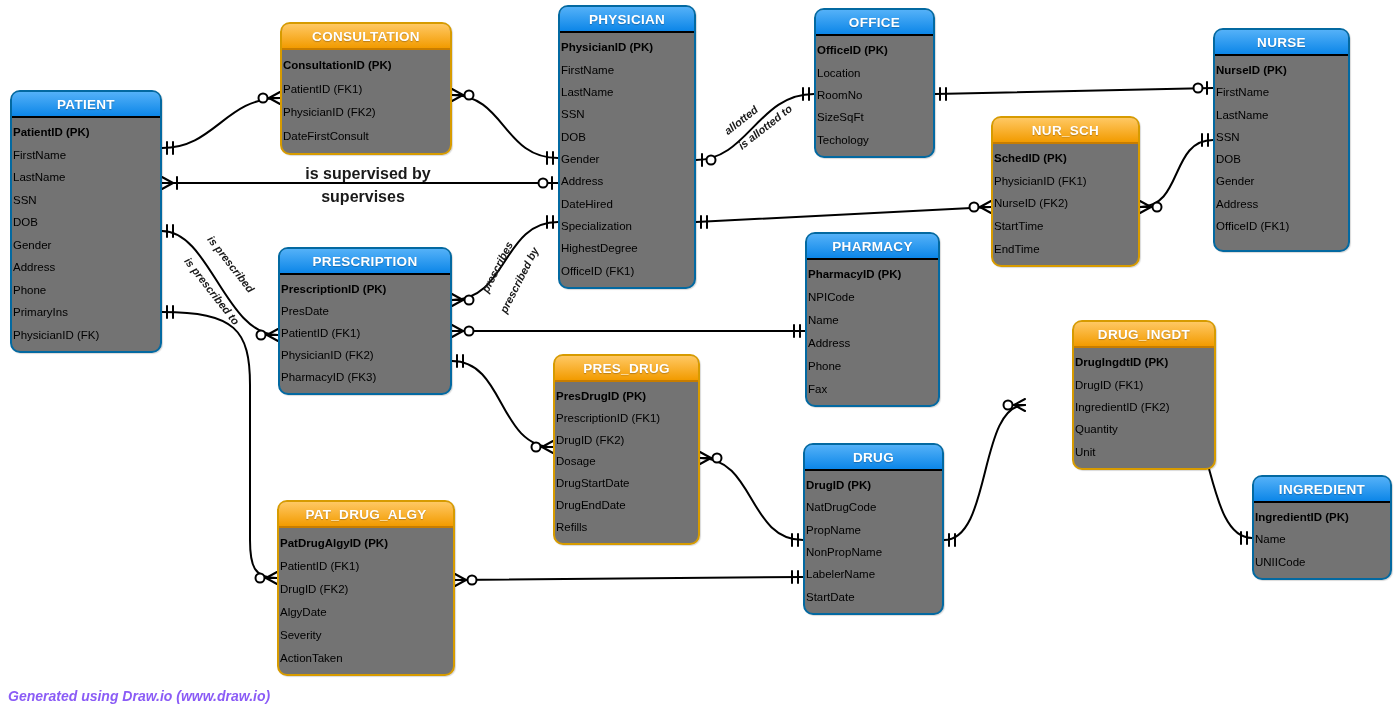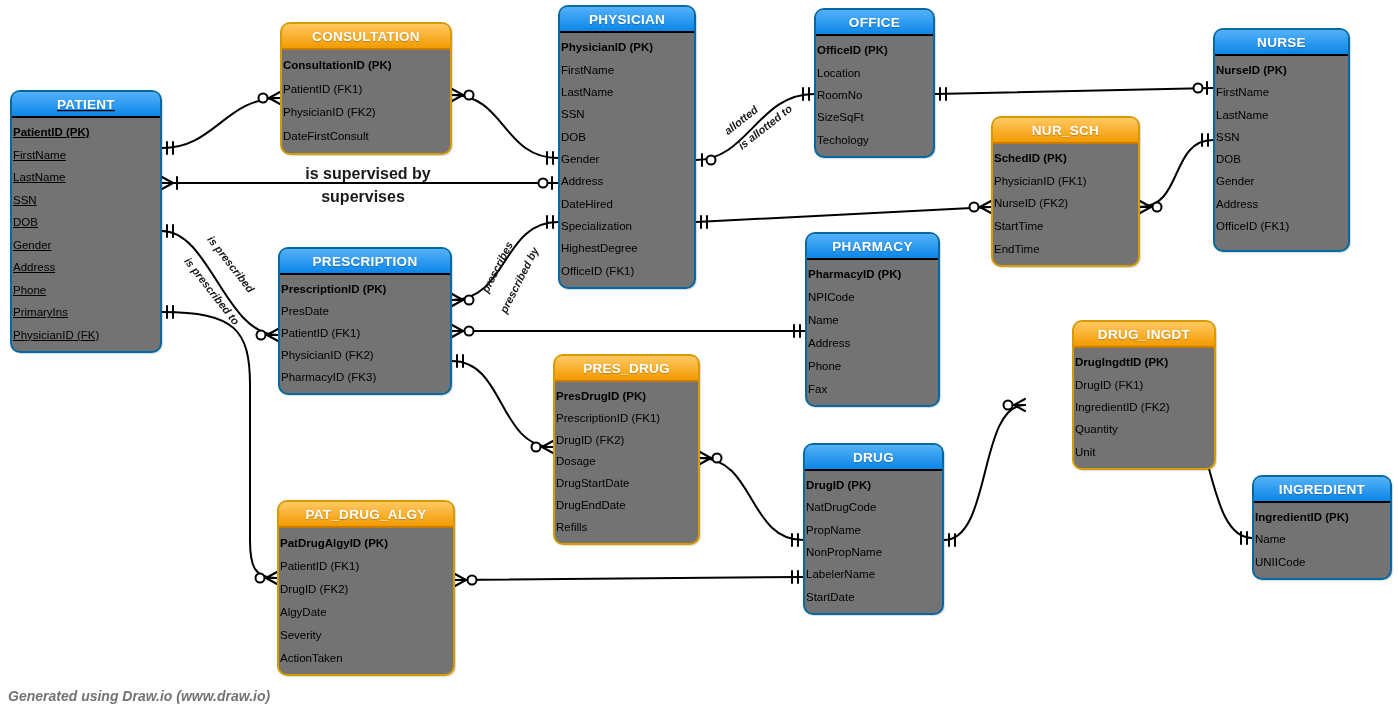--- a/index.html
+++ b/index.html
@@ -18,21 +18,21 @@
   .entity.blue .entity-header { background:linear-gradient(#54B1F8,#0C86E8); }
   .entity.orange .entity-header { background:linear-gradient(#FFC863,#F29B00); border-bottom-color:#C87D00; }
   .entity-fields { display:flex; flex-direction:column; justify-content:space-around;
             padding:3px 1px; overflow:hidden; }
   .field { font-size:11.5px; color:#000; white-space:nowrap; }
   .field.pk { font-weight:bold; }
   .edge-label { position:absolute; font-size:16px; font-weight:bold; color:#1a1a1a;
             white-space:nowrap; }
   .edge-label.italic { font-style:italic; font-size:11px; }
   #footer-note { position:absolute; left:8px; top:688px; font-size:14px; font-weight:bold;
-            font-style:italic; color:#737373; }
+            font-style:italic; color:#8b5cf6; }
 </style>
 </head>
 <body>
 
 <div id="canvas">
   <svg id="connector-layer" width="1398" height="714" viewBox="0 0 1398 714">
       <g>
         <path d="M162,148 C215,148 225,98 280,98" class="edge"></path>
         <path d="M167.0,154.0 L167.0,142.0" class="edge"></path>
         <path d="M173.0,154.0 L173.0,142.0" class="edge"></path>
@@ -167,21 +167,21 @@
         <path d="M1140,207 C1183,207 1170,140 1213,140" class="edge"></path>
         <path d="M1151.0,207.0 L1140.0,213.0" class="edge"></path>
         <path d="M1151.0,207.0 L1140.0,201.0" class="edge"></path>
         <path d="M1151.0,207.0 L1140.0,207.0" class="edge"></path>
         <circle cx="1157.0" cy="207.0" r="4.5" class="circ"></circle>
         <path d="M1208.0,134.0 L1208.0,146.0" class="edge"></path>
         <path d="M1202.0,134.0 L1202.0,146.0" class="edge"></path>
       </g>
     </svg>
   <div id="entities">
-      <div class="entity blue" style="left: 10px; top: 90px; width: 152px; height: 263px; text-decoration: underline;">
+      <div class="entity blue" style="left: 10px; top: 90px; width: 152px; height: 263px;">
         <div class="entity-header">PATIENT</div>
         <div class="entity-fields" style="height: 231px;">
           <div class="field pk">PatientID (PK)</div>
           <div class="field">FirstName</div>
           <div class="field">LastName</div>
           <div class="field">SSN</div>
           <div class="field">DOB</div>
           <div class="field">Gender</div>
           <div class="field">Address</div>
           <div class="field">Phone</div>

